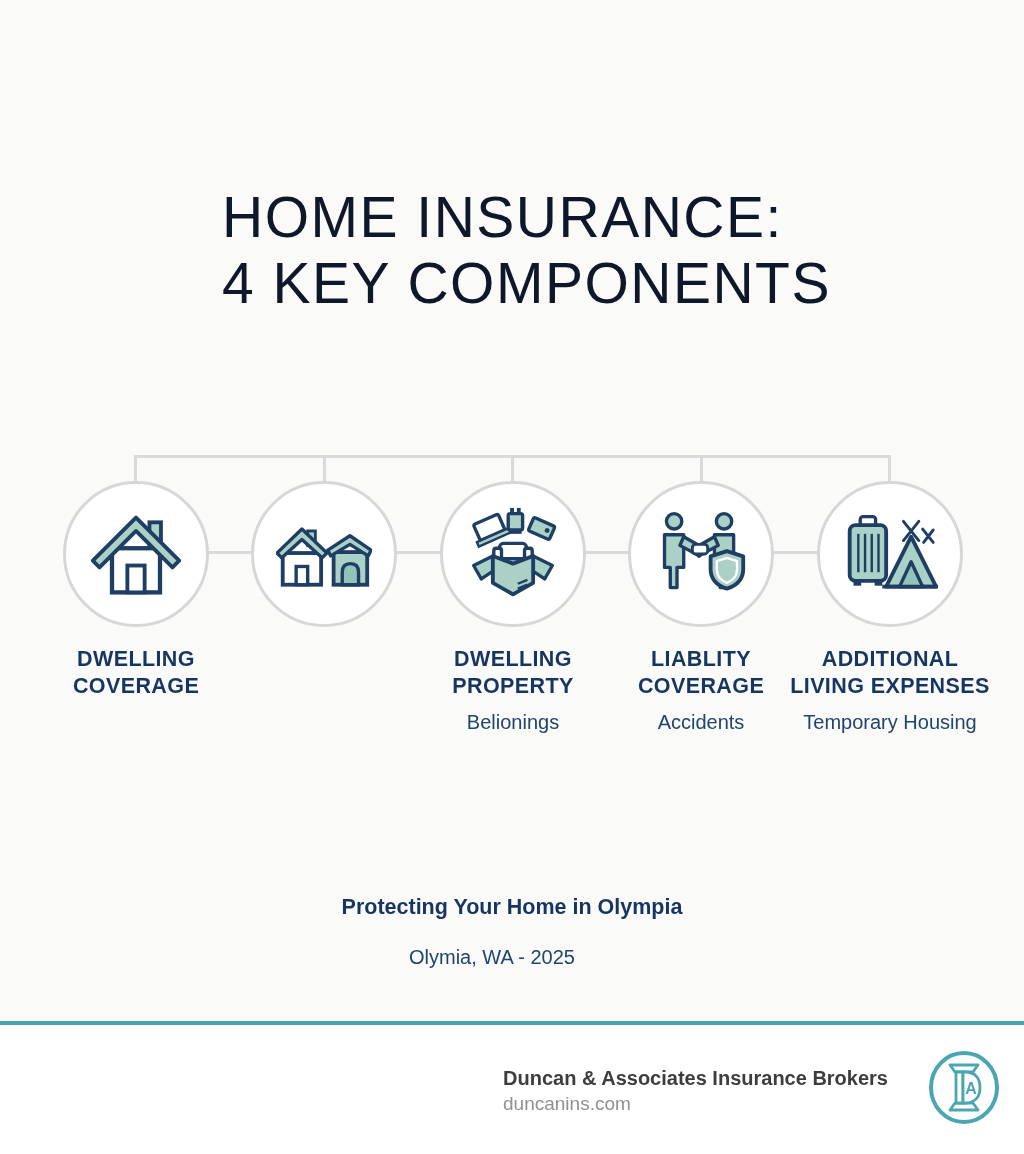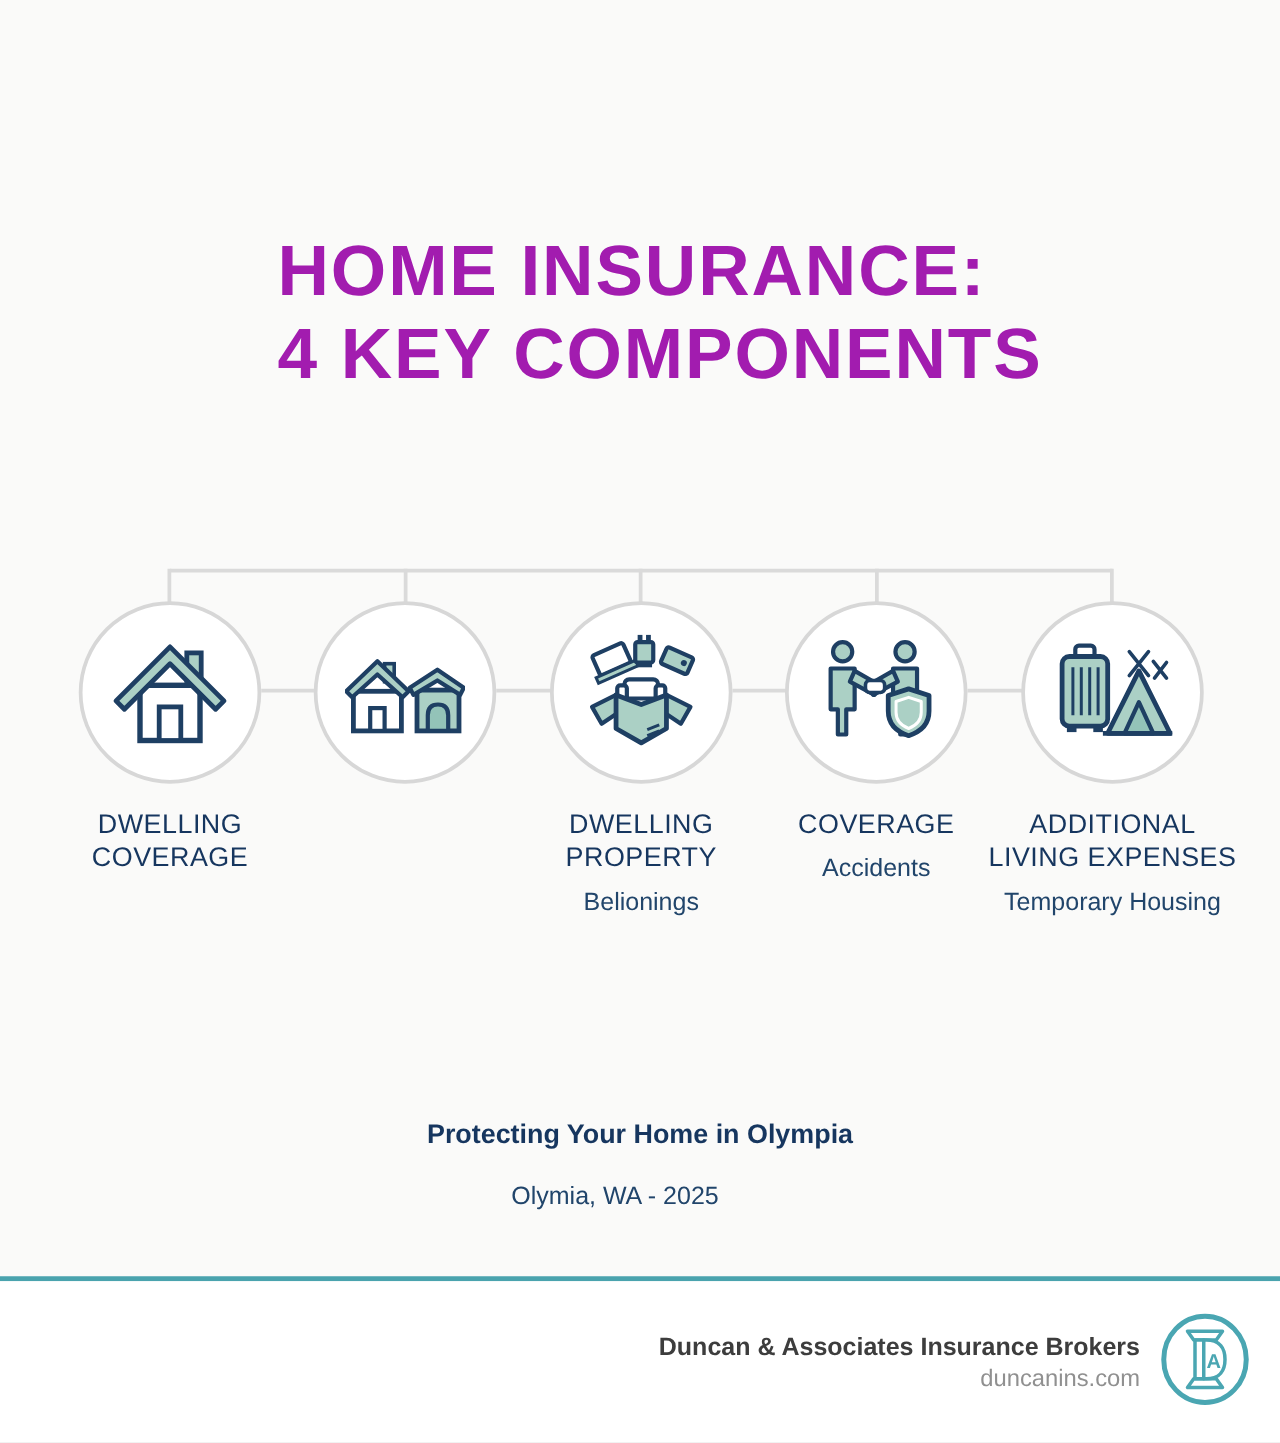--- a/index.html
+++ b/index.html
@@ -8,23 +8,23 @@
     width:1024px;height:1154px;
     background:#fafaf9;
     font-family:"Liberation Sans", sans-serif;
     overflow:hidden;
     margin:0 auto;
   }
   
   .main-title{
     position:absolute;left:222px;top:184px;
     margin:0;
-    font-size:57px;line-height:66px;font-weight:bold;
+    font-size:57px;line-height:66px;font-weight:normal;
     letter-spacing:1.5px;
-    color:#a21caf;
+    color:#0f172a;
   }
   .main-title span{display:block;}
   
   .rail{position:absolute;top:455px;left:136px;width:754px;height:3px;background:#dadada;}
   .drop{position:absolute;top:455px;width:3px;height:28px;background:#dadada;}
   .mid-link{position:absolute;top:551px;width:44px;height:3px;background:#dadada;}
   
   .circle{
     position:absolute;top:481px;
     width:140px;height:140px;
@@ -38,21 +38,21 @@
   .cx1{left:63px;}  .cx2{left:251px;} .cx3{left:440px;} .cx4{left:628px;} .cx5{left:817px;}
   .dx1{left:134px;} .dx2{left:323px;} .dx3{left:511px;} .dx4{left:700px;} .dx5{left:888px;}
   .mx1{left:209px;} .mx2{left:397px;} .mx3{left:586px;} .mx4{left:774px;}
   .lx1{left:26px;}  .lx2{left:214px;} .lx3{left:403px;} .lx4{left:591px;} .lx5{left:780px;}
   
   .label-col{
     position:absolute;top:646px;width:220px;
     text-align:center;
   }
   .comp-title{
-    font-size:21.5px;line-height:27px;font-weight:normal;
+    font-size:21.5px;line-height:27px;font-weight:bold;
     letter-spacing:0.4px;
     color:#16365f;
   }
   .comp-title span{display:block;}
   .comp-sub{
     margin-top:11px;
     font-size:20px;
     color:#21456b;
   }
   
@@ -64,21 +64,21 @@
   }
   .tagline-sub{
     position:absolute;top:946px;left:0;width:984px;
     text-align:center;
     font-size:20px;
     color:#21456b;
   }
   
   .divider{position:absolute;top:1021px;left:0;width:1024px;height:4px;background:#4aa3ae;}
   .footer-area{position:absolute;top:1025px;left:0;width:1024px;height:129px;background:#ffffff;}
-  .footer-text{position:absolute;top:1066px;right:112px;text-align:right;margin-left:12px;}
+  .footer-text{position:absolute;top:1066px;right:136px;margin-left:12px;}
   .footer-company{font-size:20px;font-weight:bold;color:#3d3d3d;line-height:24px;}
   .footer-website{font-size:19px;color:#909090;line-height:23px;margin-top:2px;}
   .footer-logo{position:absolute;left:928px;top:1050px;width:72px;height:75px;}
 </style>
 </head>
 <body>
 
 <div class="page">
 
   <h1 class="main-title">
@@ -183,20 +183,21 @@
   </div>
   <div class="label-col lx3">
     <div class="comp-title">
       <span>DWELLING</span>
       <span>PROPERTY</span>
     </div>
     <div class="comp-sub">Belionings</div>
   </div>
   <div class="label-col lx4">
     <div class="comp-title">
+      <span>LIABLITY</span>
       <span>COVERAGE</span>
     </div>
     <div class="comp-sub">Accidents</div>
   </div>
   <div class="label-col lx5">
     <div class="comp-title">
       <span>ADDITIONAL</span>
       <span>LIVING EXPENSES</span>
     </div>
     <div class="comp-sub">Temporary Housing</div>

